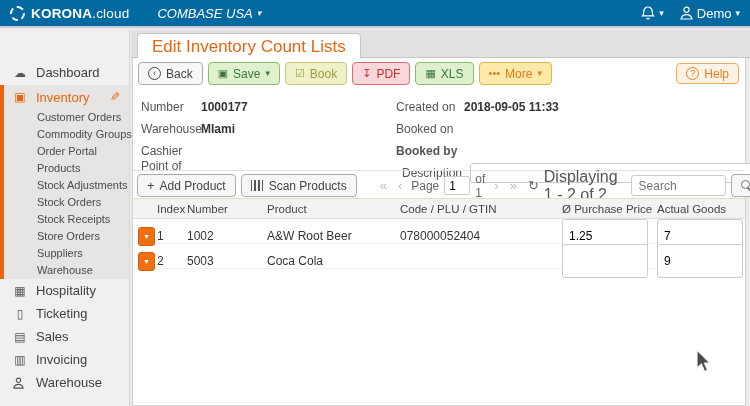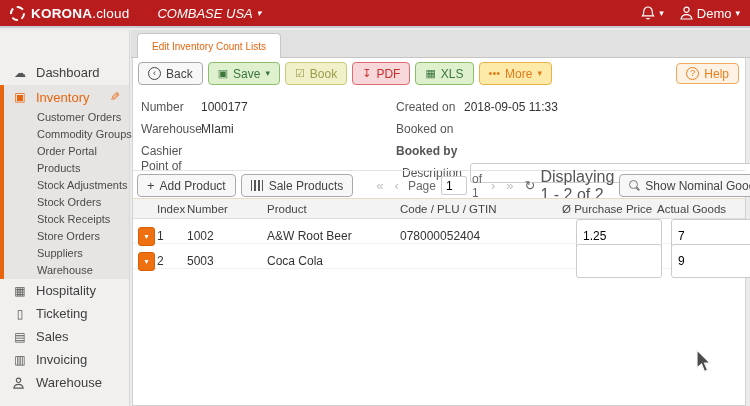--- a/index.html
+++ b/index.html
@@ -1,21 +1,21 @@
 <!DOCTYPE html>
 <html><head>
 <meta charset="utf-8">
 <style>
   * { box-sizing: border-box; margin: 0; padding: 0; }
   html,body { width:750px; height:406px; overflow:hidden;
     font-family:"Liberation Sans", sans-serif; background:#EBEBEB; }
 
   
   #topbar { position:absolute; top:0; left:0; width:750px; height:28px;
-    background:#b91c1c; color:#fff; display:flex; align-items:center;
+    background:#0369a1; color:#fff; display:flex; align-items:center;
     padding:0 10px; border-bottom:2px solid #CBCBD8; }
   .logo-ring { width:15px; height:15px; border:2px dashed #fff; border-radius:50%;
     margin-right:6px; flex:0 0 auto; }
   .brand { font-size:13.5px; letter-spacing:.2px; }
   .brand b { font-weight:bold; }
   .company { margin-left:28px; font-size:13px; cursor:default;font-style:italic; }
   .tb-right { margin-left:auto; display:flex; align-items:center; gap:16px; }
   .tb-item { display:flex; align-items:center; gap:4px; font-size:13px; }
   .caret { font-size:9px; line-height:1; }
 
@@ -36,21 +36,21 @@
   .sub { height:17px; line-height:17px; padding-left:33px; font-size:11px;
     color:#4A4A4A; cursor:pointer; white-space:nowrap; }
   .sb-bottom .sitem { height:23px; }
 
   
   #content { position:absolute; top:30px; left:131px; right:0; bottom:0; }
   #tabstrip { position:absolute; top:0; left:0; right:0; height:28px;
     background:#E2E1E1; border-bottom:1px solid #C6C6C6; }
   #tab { position:absolute; left:6px; top:3px; height:26px; background:#fff;
     border:1px solid #C6C6C6; border-bottom:none; border-radius:4px 4px 0 0;
-    padding:0 14px; line-height:25px; color:#E8650F; font-size:10px; cursor:default; }
+    padding:0 14px; line-height:25px; color:#E8650F; font-size:17px; cursor:default; }
   #card { position:absolute; top:28px; left:1px; right:4px; bottom:0;
     background:#fff; border:1px solid #D2D2D2; border-top:none; }
 
   
   .btnrow { position:absolute; top:4px; left:5px; display:flex; gap:5px; }
   .btn { display:inline-flex; align-items:center; gap:5px; height:23px;
     padding:0 9px; border-radius:4px; font-size:12px; cursor:pointer;
     border:1px solid #AAA; background:#F7F7F7; color:#444; white-space:nowrap; }
   .btn .bi { font-size:11px; line-height:1; }
   .btn-save,.btn-xls { background:#DFF0CE; border-color:#8CBE6A; color:#3C763D; }
@@ -61,21 +61,21 @@
     border-color:#EFA85E; color:#E87E1E; height:21px; }
   .circ { width:13px; height:13px; border:1px solid currentColor; border-radius:50%;
     display:inline-flex; align-items:center; justify-content:center;
     font-size:9px; line-height:1; }
 
   
   .frm { position:absolute; top:38px; left:8px; right:8px; height:98px;
     font-size:12px; color:#555; }
   .frow { position:absolute; height:22px; display:flex; align-items:center; }
   .flabel { width:60px; color:#555; }
-  .fvalue { color:#333; }
+  .fvalue { color:#333;font-weight:bold; }
   .fr-r .flabel { width:62px; }
   .desc-input { width:284px; height:20px; border:1px solid #CCC; border-radius:3px;
     padding:0 6px; font-size:12px; font-family:"Liberation Sans",sans-serif; }
 
   .hsep { position:absolute; top:141px; left:0; right:0; border-top:1px solid #E3E3E3; }
 
   
   .listbar { position:absolute; top:115px; left:4px; right:4px; height:25px;
     display:flex; align-items:center; gap:5px; font-size:12px; color:#444; }
   .pgroup { display:flex; align-items:center; gap:3px; margin-left:14px; color:#666; }
@@ -100,21 +100,21 @@
     font-size:11.5px; color:#444; align-items:center; }
   .thead > div { padding-left:2px; white-space:nowrap; overflow:hidden; }
   .tbody { position:absolute; top:161px; left:0; right:0; }
   .trow { height:25px; border-bottom:1px solid #F1F1F1; align-items:center;
     font-size:12px; color:#333; }
   .trow > div { padding-left:2px; white-space:nowrap; }
   .expander { width:17px; height:19px; margin-left:3px; background:#EE7011;
     border:1px solid #D95F06; border-radius:3px; color:#fff; font-size:8px;
     display:flex; align-items:center; justify-content:center; cursor:pointer; }
   .cell-input { width:86px; height:19px; border:1px solid #CCC; border-radius:3px;
-    padding:16px 6px; font-size:12px; font-family:"Liberation Sans",sans-serif;margin-left:14px; }
+    padding:16px 6px; font-size:12px; font-family:"Liberation Sans",sans-serif; }
 
   .barcode { width:13px; height:11px; display:inline-block;
     background:repeating-linear-gradient(90deg,#555 0 1.5px,transparent 1.5px 3.5px); }
 
   
   #cursor { position:absolute; left:695px; top:349px; pointer-events:none; }
 </style>
 </head>
 <body>
 
@@ -274,33 +274,34 @@
 
     <div class="hsep" style="top:112px;"></div>
 
     <div class="listbar">
       <span class="btn">
         <span class="bi" style="font-size:13px;">+</span>
         <span>Add Product</span>
       </span>
       <span class="btn">
         <span class="barcode"></span>
-        <span>Sale Products</span>
+        <span>Scan Products</span>
       </span>
       <span class="pgroup">
         <span class="pg-btn">«</span>
         <span class="pg-btn">‹</span>
         <span style="margin:0 2px;">Page</span>
         <input class="page-input" value="1" style="">
         <span style="margin:12px 2px;">of 1</span>
         <span class="pg-btn">›</span>
         <span class="pg-btn">»</span>
         <span class="refresh">↻</span>
       </span>
       <span class="displaying">Displaying 1 - 2 of 2</span>
+      <input class="search-input" placeholder="Search" style="">
       <span class="btn">
         <span class="mag"></span>
         <span>Show Nominal Goods</span>
       </span>
     </div>
 
     <div class="thead gridcols">
       <div></div>
       <div><span>Index</span> </div>
       <div>Number</div>

